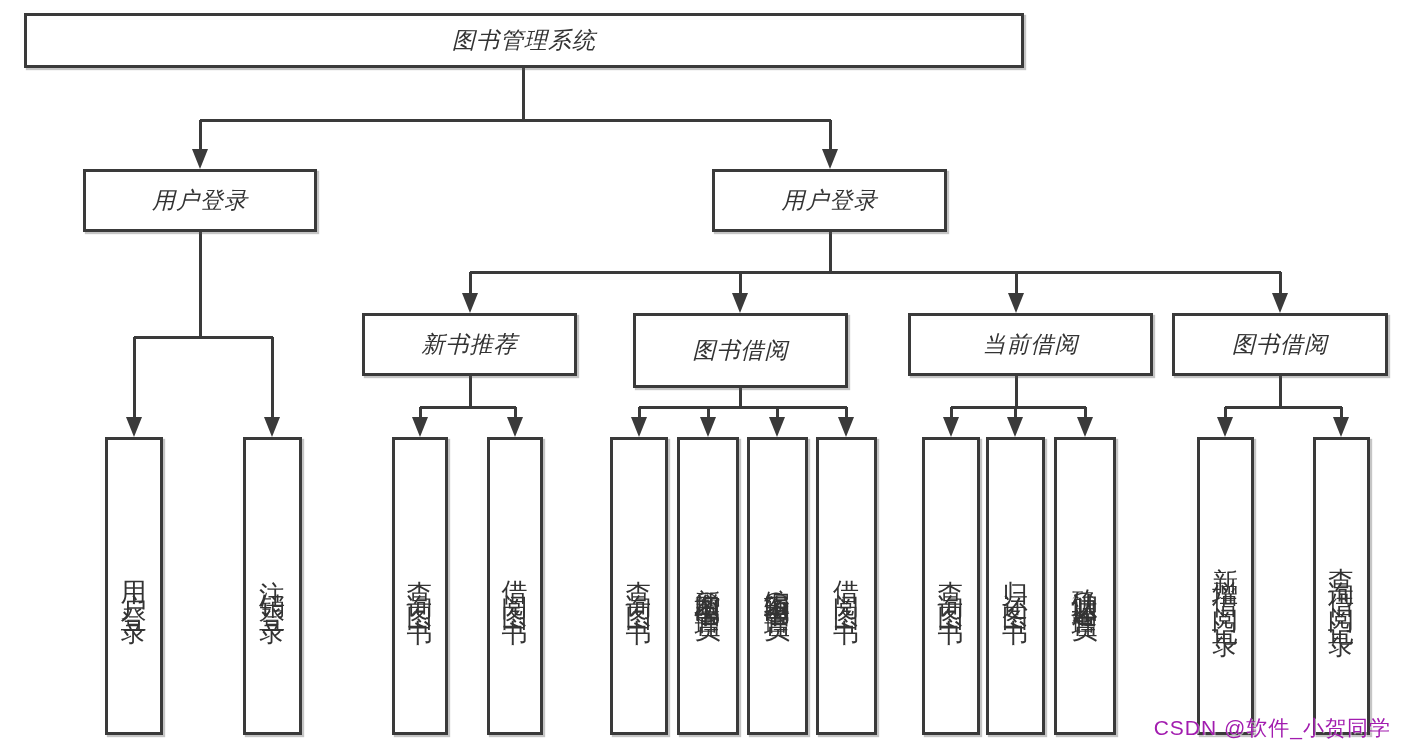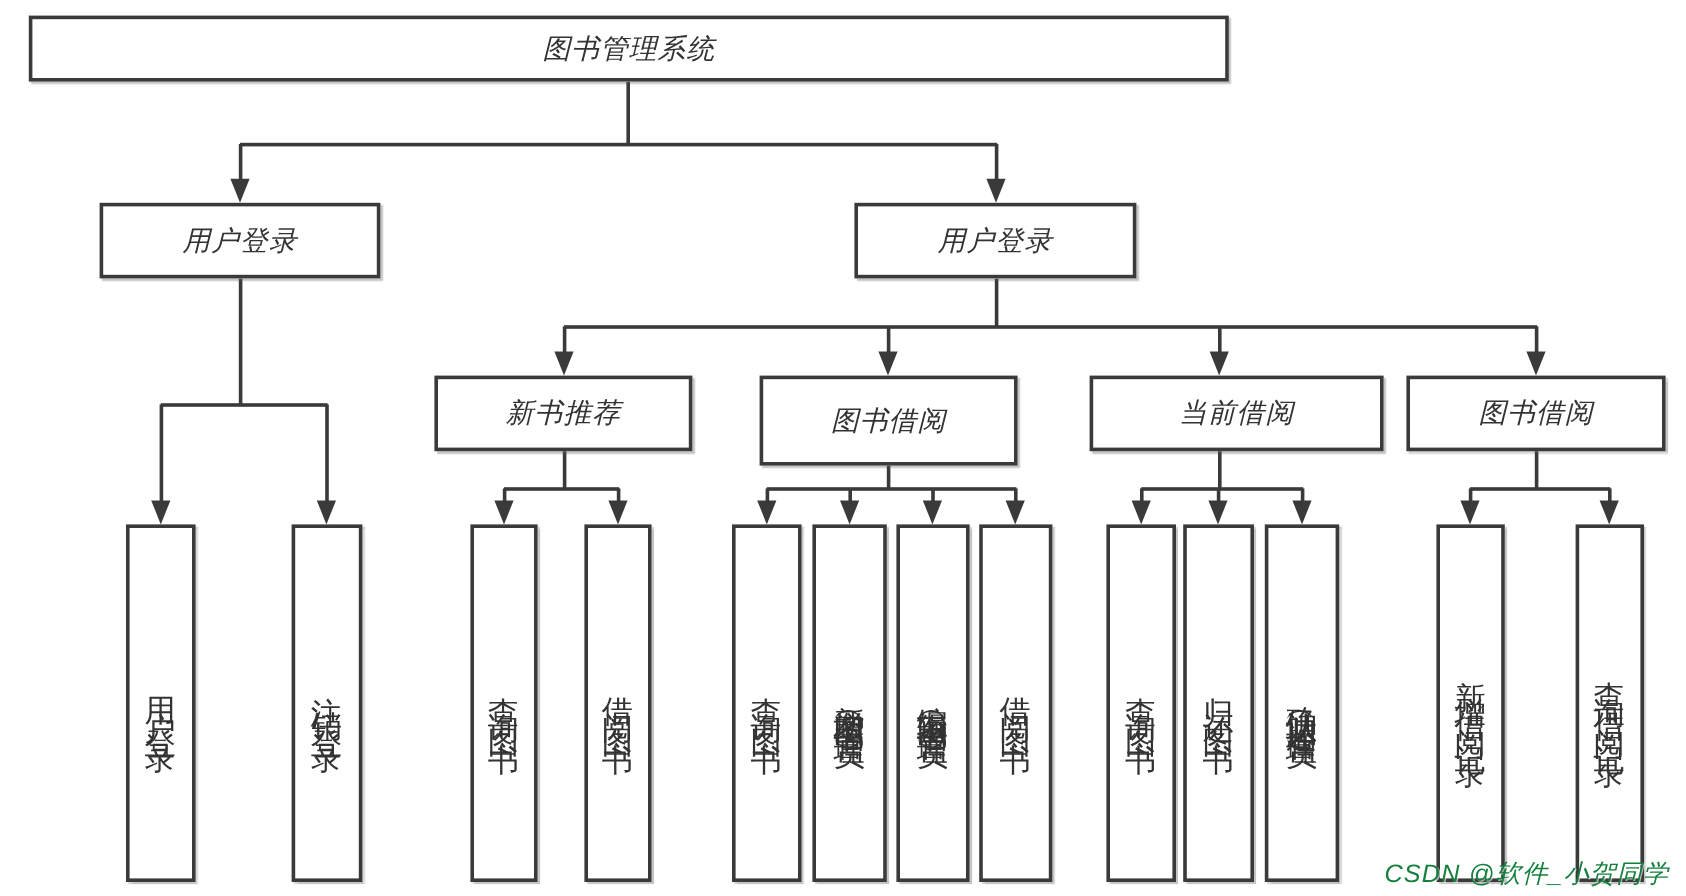--- a/index.html
+++ b/index.html
@@ -23,23 +23,22 @@
   .edge-v,.edge-h{position:absolute;background:#3a3a3a;z-index:1;}
   .edge-v{width:3px;}
   .edge-h{height:3px;}
   .arrow{
     position:absolute;width:0;height:0;z-index:1;
     border-left:8px solid transparent;border-right:8px solid transparent;
     border-top:20px solid #3a3a3a;
   }
   #watermark{
     position:absolute;right:14px;bottom:5px;z-index:3;
-    font-size:21px;color:#15803d;letter-spacing:1px;
+    font-size:21px;color:#a21caf;letter-spacing:1px;
     text-shadow:1px 1px 0 rgba(255,255,255,0.6);
-    font-style:italic;
   }
 </style>
 </head>
 <body>
 
 <div id="canvas">
 
   <div class="box h" style="left:24px;top:13px;width:1000px;height:55px">
     <span>图书管理系统</span>
   </div>

